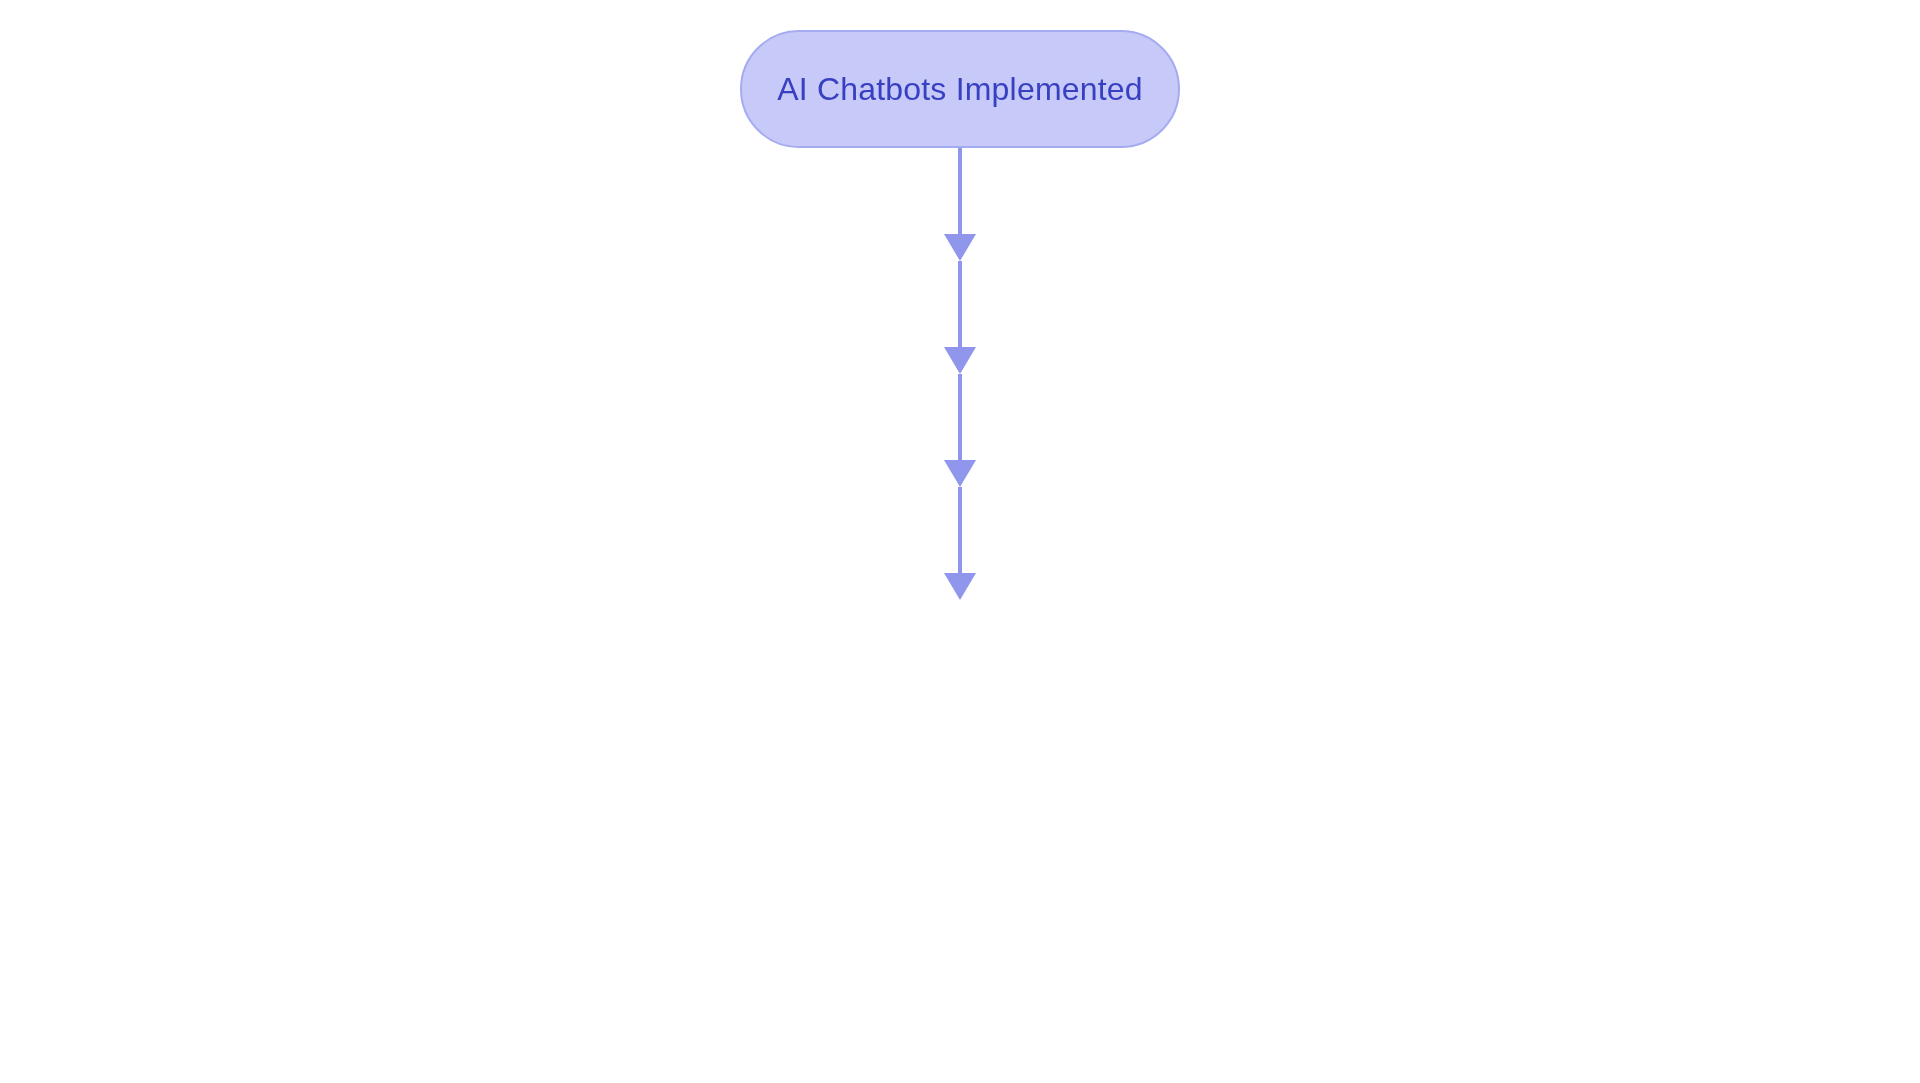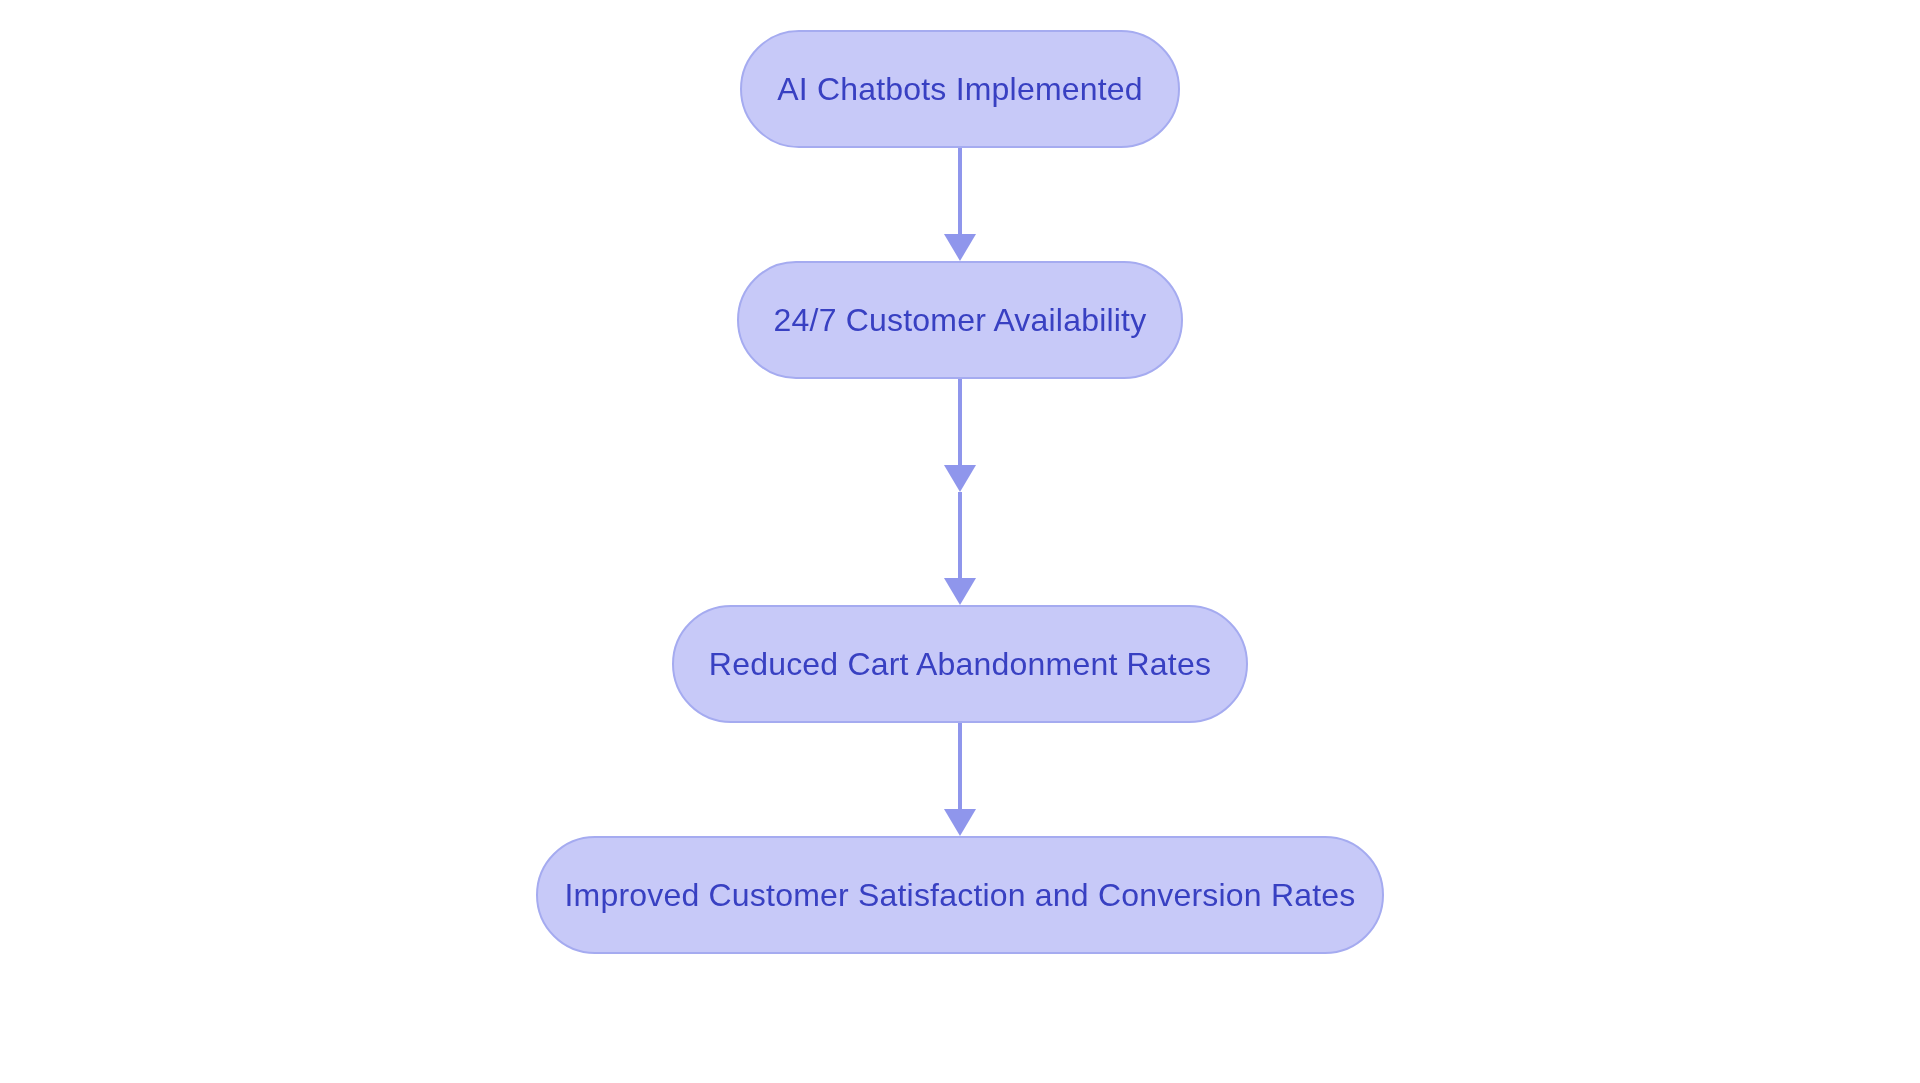--- a/index.html
+++ b/index.html
@@ -82,41 +82,32 @@
 
   <div class="node node-1">
     <span class="node-label">AI Chatbots Implemented</span>
   </div>
 
   <div class="connector">
     <div class="connector-line"></div>
     <div class="connector-head"></div>
   </div>
 
-  <div class="node node-2">
-    <span class="node-label">24/7 Customer Availability</span>
-  </div>
 
   <div class="connector">
     <div class="connector-line"></div>
     <div class="connector-head"></div>
   </div>
 
 
   <div class="connector">
     <div class="connector-line"></div>
     <div class="connector-head"></div>
   </div>
 
-  <div class="node node-4">
-    <span class="node-label">Reduced Cart Abandonment Rates</span>
-  </div>
 
   <div class="connector">
     <div class="connector-line"></div>
     <div class="connector-head"></div>
   </div>
 
-  <div class="node node-5">
-    <span class="node-label">Improved Customer Satisfaction and Conversion Rates</span>
-  </div>
 
 </div>
 
 </body></html>

